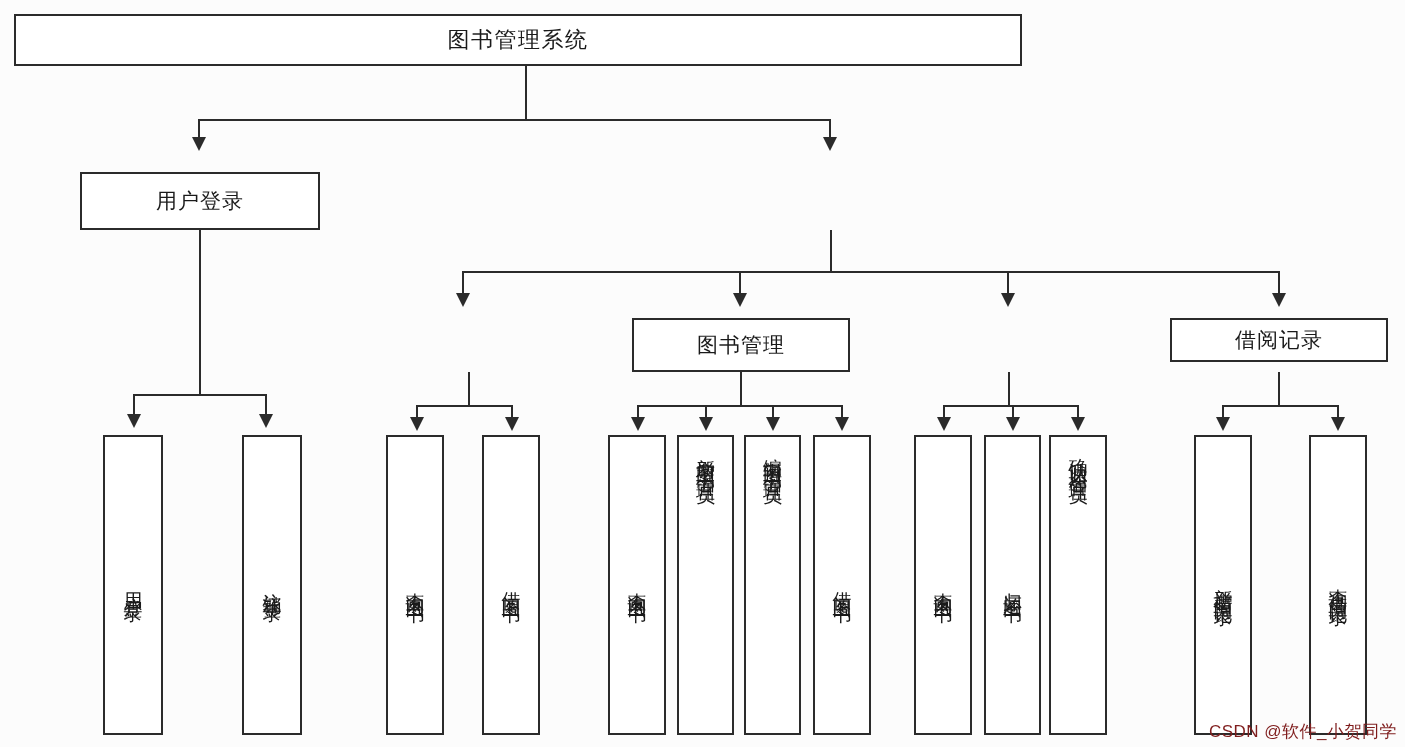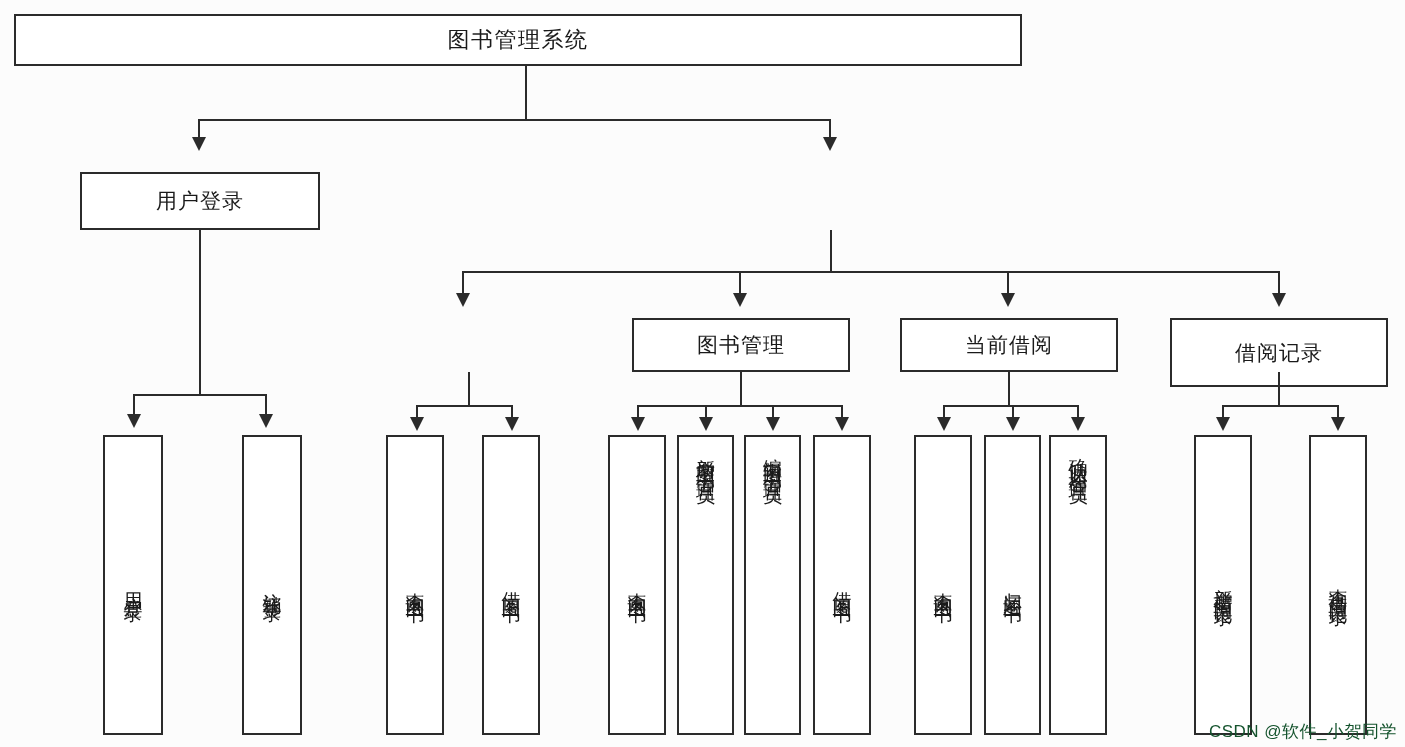--- a/index.html
+++ b/index.html
@@ -67,21 +67,21 @@
     height: 0;
     border-left: 7px solid transparent;
     border-right: 7px solid transparent;
     border-top: 14px solid #2b2b2b;
   }
   .watermark {
     position: absolute;
     right: 8px;
     bottom: 4px;
     font-size: 17px;
-    color: #14532d;
+    color: #7f1d1d;
     letter-spacing: 0.5px;
     white-space: nowrap;
     user-select: none;
   }
 </style>
 </head>
 <body>
 
 <div id="canvas">
 
@@ -115,24 +115,21 @@
   <div class="ln vln" style="left:1007px; top:271px; height:24px;"></div>
   <div class="ln vln" style="left:1278px; top:271px; height:24px;"></div>
   <div class="arrow" style="left:456px; top:293px;"></div>
   <div class="arrow" style="left:733px; top:293px;"></div>
   <div class="arrow" style="left:1001px; top:293px;"></div>
   <div class="arrow" style="left:1272px; top:293px;"></div>
 
   <div class="node horiz" style="left:632px; top:318px; width:218px; height:54px;">
     <span>图书管理</span>
   </div>
-  <div class="node horiz" style="left:900px; top:318px; width:218px; height:54px;">
-    <span>当前借阅</span>
-  </div>
-  <div class="node horiz" style="left:1170px; top:318px; width:218px; height:69px;">
+  <div class="node horiz" style="left:1170px; top:318px; width:218px; height:44px;">
     <span>借阅记录</span>
   </div>
 
   <div class="ln vln" style="left:468px; top:372px; height:35px;"></div>
   <div class="ln hln" style="left:416px; top:405px; width:96px;"></div>
   <div class="ln vln" style="left:416px; top:405px; height:14px;"></div>
   <div class="ln vln" style="left:511px; top:405px; height:14px;"></div>
   <div class="arrow" style="left:410px; top:417px;"></div>
   <div class="arrow" style="left:505px; top:417px;"></div>
 

